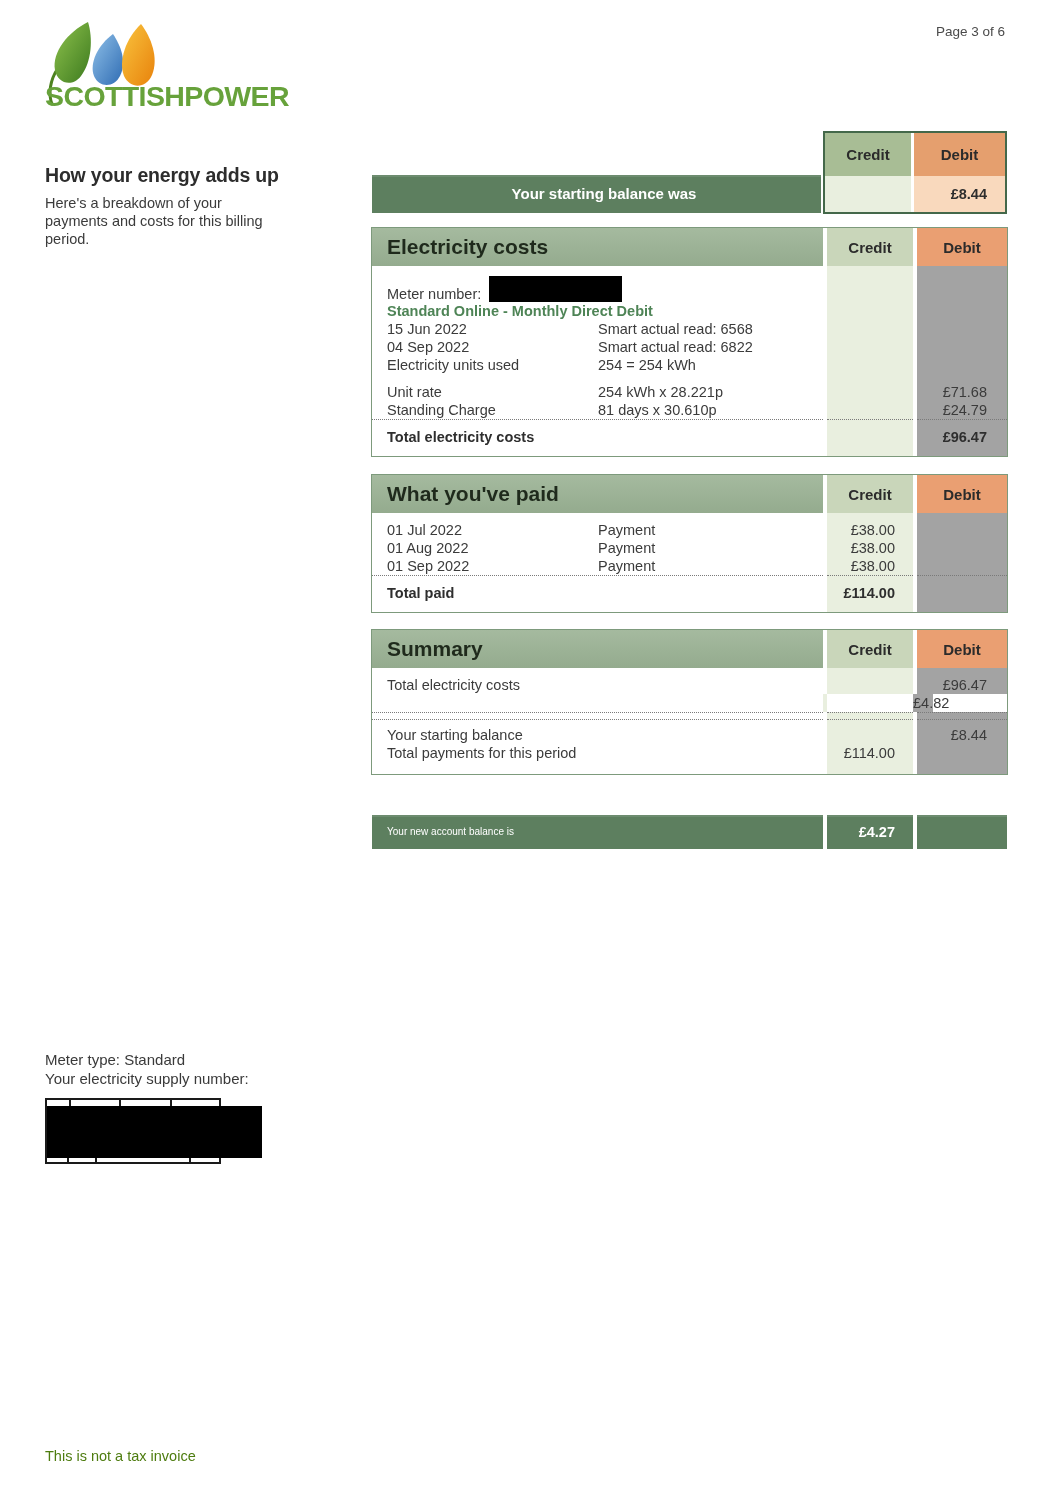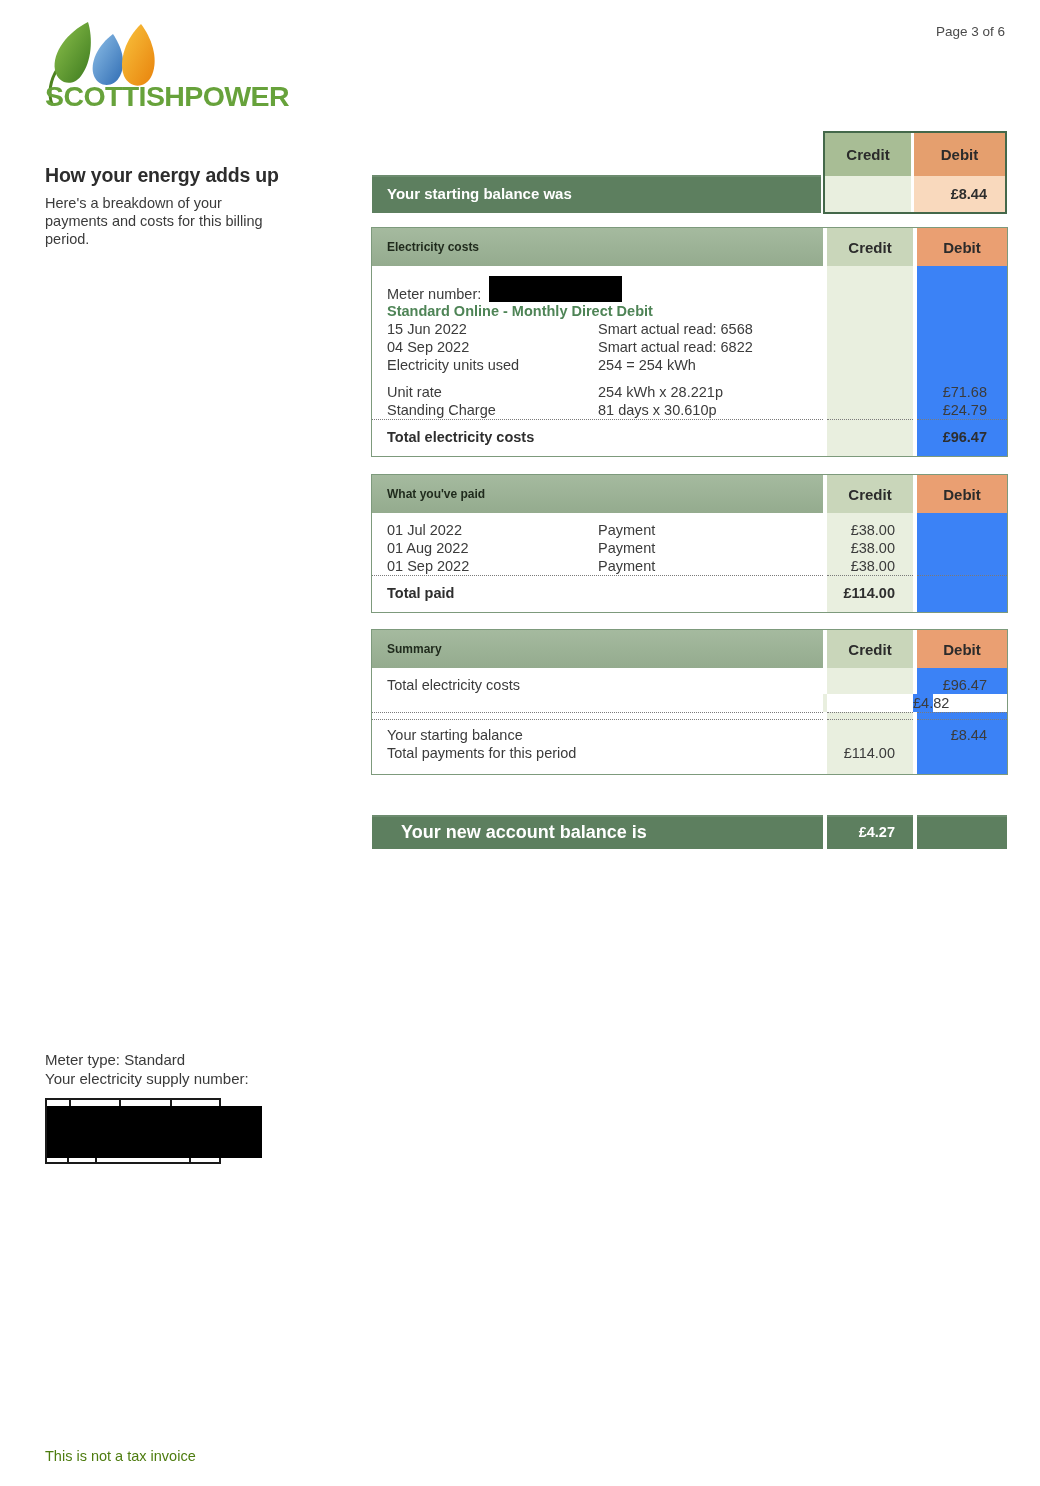--- a/index.html
+++ b/index.html
@@ -22,24 +22,24 @@
   .intro{left:45px;top:164px;width:242px;}
   .intro h1{margin:0 0 7px 0;font-size:19.5px;font-weight:bold;color:#2d2d2d;letter-spacing:-0.2px;}
   .intro p{margin:0;font-size:14.5px;line-height:18px;color:#3b3b3b;}
 
   
   .tbl{left:372px;width:635px;outline:1px solid #7d9a7c;}
   .row{display:grid;grid-template-columns:451px 4px 86px 4px 90px;}
   .g{background:#ffffff;}
   .m{padding-left:15px;box-sizing:border-box;background:#ffffff;}
   .c{background:#e9efdf;box-sizing:border-box;}
-  .d{background:#3b82f6;box-sizing:border-box;}
+  .d{background:#a3a3a3;box-sizing:border-box;}
   .hdr{height:38px;}
   .hdr .m{background:linear-gradient(#a5ba9f,#94ab8e);display:flex;align-items:center;
-          font-weight:bold;font-size:12px;color:#1f2a1c;}
+          font-weight:bold;font-size:21px;color:#1f2a1c;}
   .hdr .c{background:#c9d6ba;display:flex;align-items:center;justify-content:center;
           font-weight:bold;font-size:15px;color:#2b2b2b;}
   .hdr .d{background:#ea9f72;display:flex;align-items:center;justify-content:center;
           font-weight:bold;font-size:15px;color:#2b2b2b;}
   .t18{height:18px;line-height:18px;}
   .h36{height:36px;}
   .meter{display:flex;align-items:flex-end;}
   .redact-m{display:inline-block;width:133px;height:26px;background:#000;margin-left:8px;}
   .lbl{display:inline-block;width:211px;}
   .tariff{font-weight:bold;color:#4e8456;}
@@ -60,28 +60,28 @@
   .tb-hd{background:#e59f6e;display:flex;align-items:center;justify-content:center;font-weight:bold;font-size:15px;color:#2b2b2b;}
   .tb-c{background:#e9efdf;}
   .tb-d{background:#f9d9bd;text-align:right;padding-right:18px;box-sizing:border-box;
         font-weight:bold;line-height:36px;color:#2e2e2e;}
   .tb-g{background:#ffffff;}
 
   
   .bar1{
     left:372px;top:175px;width:449px;height:38px;background:#5d7f5f;
     color:#ffffff;font-weight:bold;font-size:15px;line-height:38px;padding-left:15px;
-    box-sizing:border-box;box-shadow:inset 0 2px 0 rgba(255,255,255,0.10);
+    box-sizing:border-box;box-shadow:inset 0 2px 0 rgba(255,255,255,0.10);text-align:center;
   }
   .bar5{
     left:372px;top:815px;width:635px;height:34px;background:#5d7f5f;color:#ffffff;
     display:grid;grid-template-columns:451px 4px 86px 4px 90px;
     box-shadow:inset 0 2px 0 rgba(255,255,255,0.10);
   }
-  .bar5 .bl{padding-left:29px;font-weight:bold;font-size:18px;line-height:34px;}
+  .bar5 .bl{padding-left:15px;font-weight:normal;font-size:10px;line-height:34px;}
   .bar5 .bc{text-align:right;padding-right:18px;font-weight:bold;line-height:34px;box-sizing:border-box;}
   .bar5 .bg{background:#ffffff;}
 
   
   .meterinfo{left:45px;top:1050px;font-size:15px;line-height:19px;color:#3a3a3a;}
   .supplybox{left:45px;top:1098px;width:176px;height:66px;border:2px solid #1a1a1a;box-sizing:border-box;}
   .tick{position:absolute;width:1.5px;background:#1a1a1a;}
   .redact-s{left:47px;top:1106px;width:215px;height:52px;background:#000;z-index:3;}
 
   .footer{left:45px;top:1448px;font-size:14.5px;color:#4d7c0f;}

